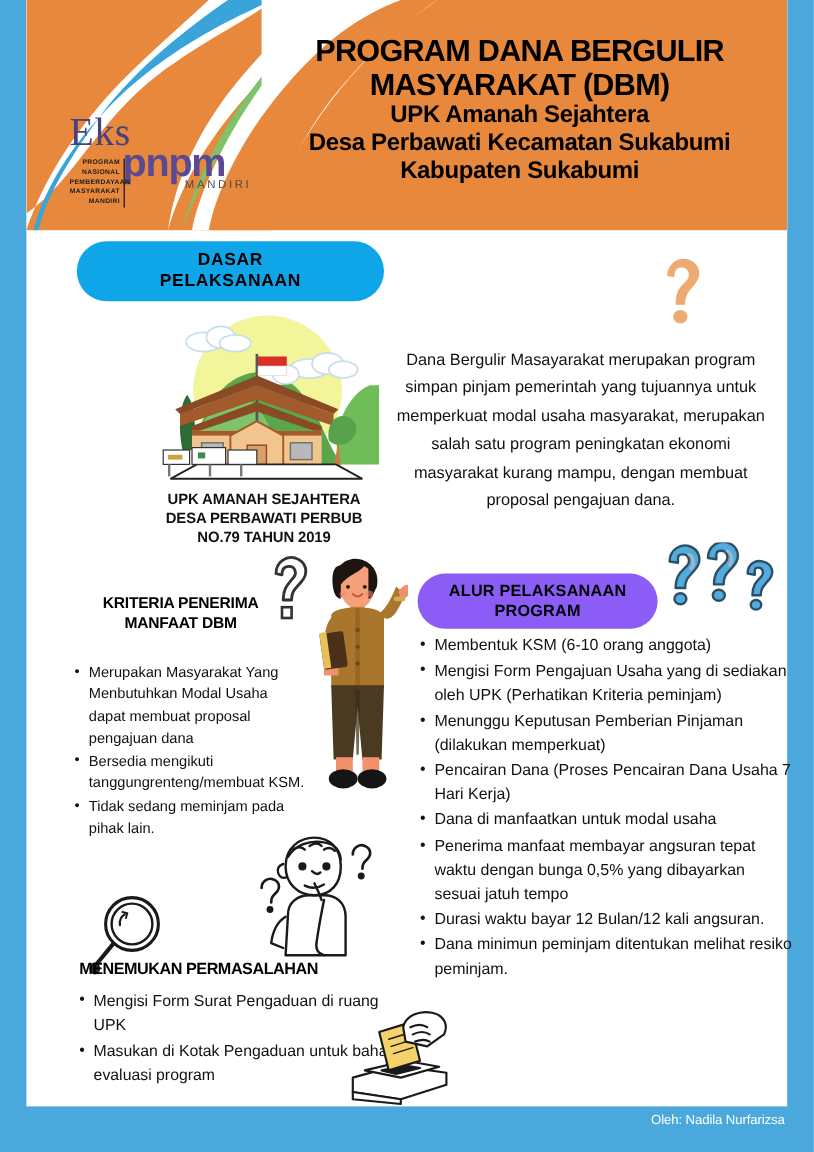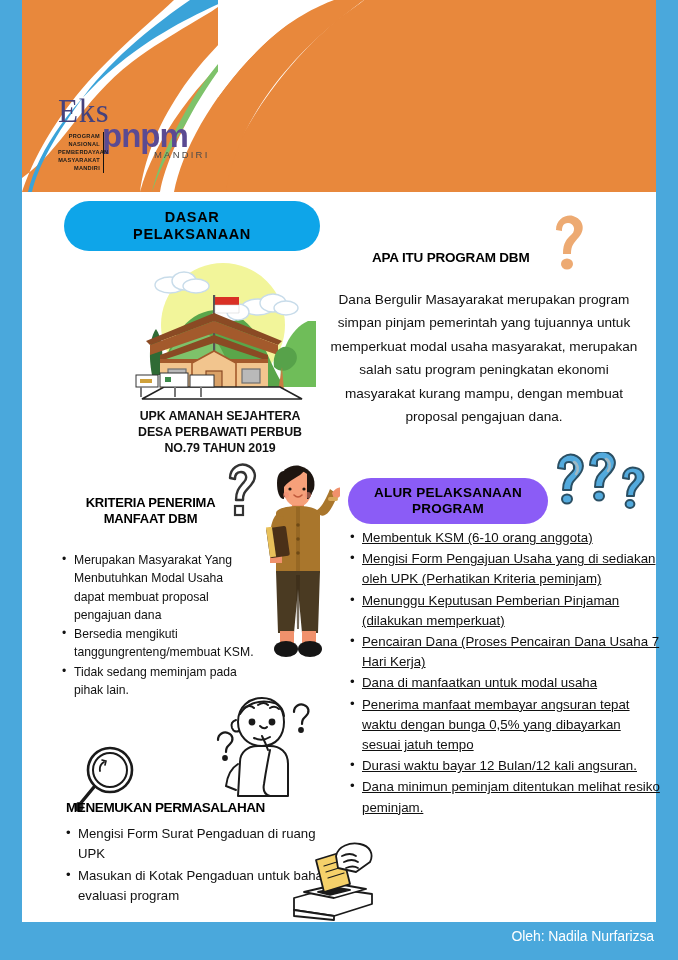--- a/index.html
+++ b/index.html
@@ -112,21 +112,21 @@
   }
 
   .kriteria-list {
     position:absolute; left:40px; top:530px; width:192px;
     font-size:12.2px; line-height:1.5; color:#111;margin-top:21px;
   }
   .alur-list {
     position:absolute; left:328px; top:528px; width:310px;
     font-size:13.3px; line-height:1.52; color:#111; font-weight:500;
   }
-  .alur-list li { margin-bottom:1px;text-decoration:underline; }
+  .alur-list li { margin-bottom:1px; }
   .menemukan-list {
     position:absolute; left:44px; top:824px; width:270px;
     font-size:13.2px; line-height:1.55; color:#111; font-weight:500;
   }
 
   
   .house-caption {
     position:absolute; left:88px; top:409px; width:220px;
     text-align:center; font-size:12.4px; font-weight:bold;
     line-height:1.28; color:#111; letter-spacing:-0.1px;
@@ -138,21 +138,21 @@
   .q-blues  { position:absolute; left:528px; top:452px; }
   .q-gray   { position:absolute; left:200px; top:462px; }
   .woman    { position:absolute; left:228px; top:463px; }
   .thinker  { position:absolute; left:178px; top:692px; }
   .magnify  { position:absolute; left:48px; top:742px; }
   .ballot   { position:absolute; left:258px; top:842px; }
 
   
   .footer-credit {
     position:absolute; right:24px; top:928px;
-    font-size:14px; color:#ffffff; letter-spacing:-0.1px;
+    font-size:11px; color:#ffffff; letter-spacing:-0.1px;
   }
 </style>
 </head>
 <body>
 
 <div id="poster">
   <div class="panel">
 
     <div class="header">
       <div class="header-orange"></div>
@@ -176,20 +176,27 @@
             <div>NASIONAL</div>
             <div>PEMBERDAYAAN</div>
             <div>MASYARAKAT</div>
             <div>MANDIRI</div>
         </div>
         <div class="logo-eks">Eks</div>
         <div class="logo-pnpm">pnpm</div>
         <div class="logo-mandiri">MANDIRI</div>
       </div>
 
+      <div class="title-wrap">
+        <div class="t1">PROGRAM DANA BERGULIR</div>
+        <div class="t1">MASYARAKAT (DBM)</div>
+        <div class="t2">UPK Amanah Sejahtera</div>
+        <div class="t2">Desa Perbawati Kecamatan Sukabumi</div>
+        <div class="t2">Kabupaten Sukabumi</div>
+      </div>
     </div>
 
     <div class="pill pill-dasar">
       <span style="white-space:pre-line">DASAR
 PELAKSANAAN</span>
     </div>
 
     <svg class="house-ill" width="186" height="152" viewBox="0 0 186 152">
       <circle cx="93" cy="66" r="62" fill="#f2f59a"></circle>
       <path d="M31,128 C34,88 52,58 78,52 C104,46 124,66 136,92 C144,110 150,122 155,128 Z" fill="#5aa64a"></path>
@@ -247,21 +254,20 @@
 
     <div class="house-caption" style="white-space:pre-line">UPK  AMANAH SEJAHTERA
 DESA PERBAWATI PERBUB
 NO.79 TAHUN 2019</div>
 
     <svg class="q-orange" width="46" height="64" viewBox="0 0 46 64">
       <path d="M10,18 C10,7 20,2 27,4 C37,7 40,17 33,25 C28,31 25,33 25,42 L17,42 C17,30 21,27 26,22 C30,18 28,11 22,11 C17,11 16,15 16,19 Z" fill="#edaa72"></path>
       <ellipse cx="21" cy="52" rx="6" ry="5.6" fill="#edaa72"></ellipse>
     </svg>
 
-    <div class="h-apa">APA ITU PROGRAM DBM</div>
     <div class="apa-body">Dana Bergulir Masayarakat merupakan program simpan pinjam pemerintah yang tujuannya untuk memperkuat modal usaha masyarakat, merupakan salah satu program peningkatan ekonomi masyarakat kurang mampu, dengan membuat proposal pengajuan dana.</div>
 
     <svg class="q-gray" width="40" height="58" viewBox="0 0 40 58">
       <path d="M8,16 C8,6 17,1 24,3 C33,6 36,15 29,23 C24,29 21,30 21,38 L14,38 C14,28 18,25 22,20 C26,16 24,10 19,10 C14,10 13,13 13,17 Z" fill="none" stroke="#333" stroke-width="2.4" stroke-linejoin="round"></path>
       <rect x="13" y="44" width="8" height="9" fill="none" stroke="#333" stroke-width="2.2"></rect>
     </svg>
 
     <div class="h-kriteria">KRITERIA PENERIMA MANFAAT DBM</div>
     <ul class="bullets kriteria-list">
       <li>Merupakan Masyarakat Yang Menbutuhkan Modal Usaha dapat membuat proposal pengajuan dana</li>

